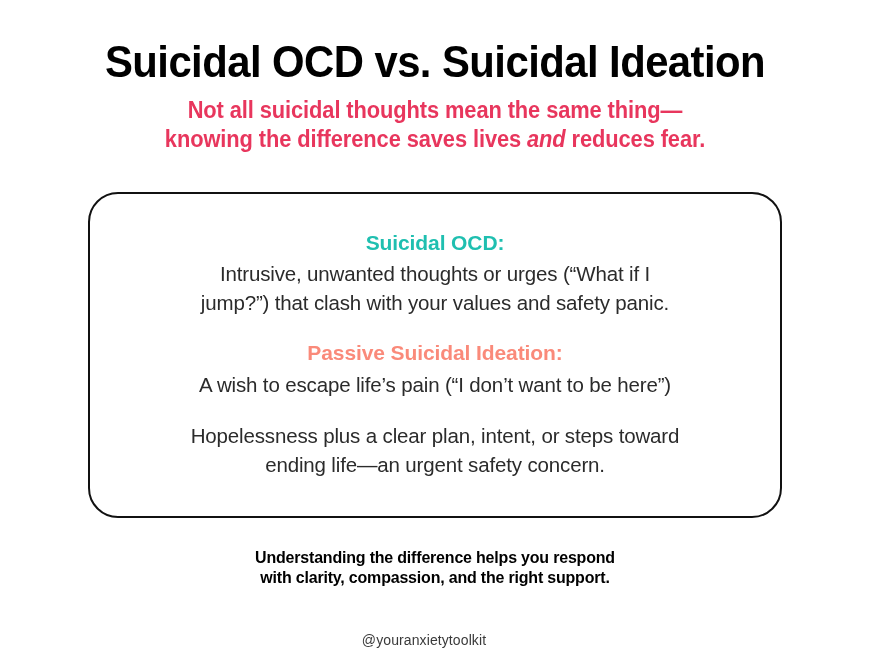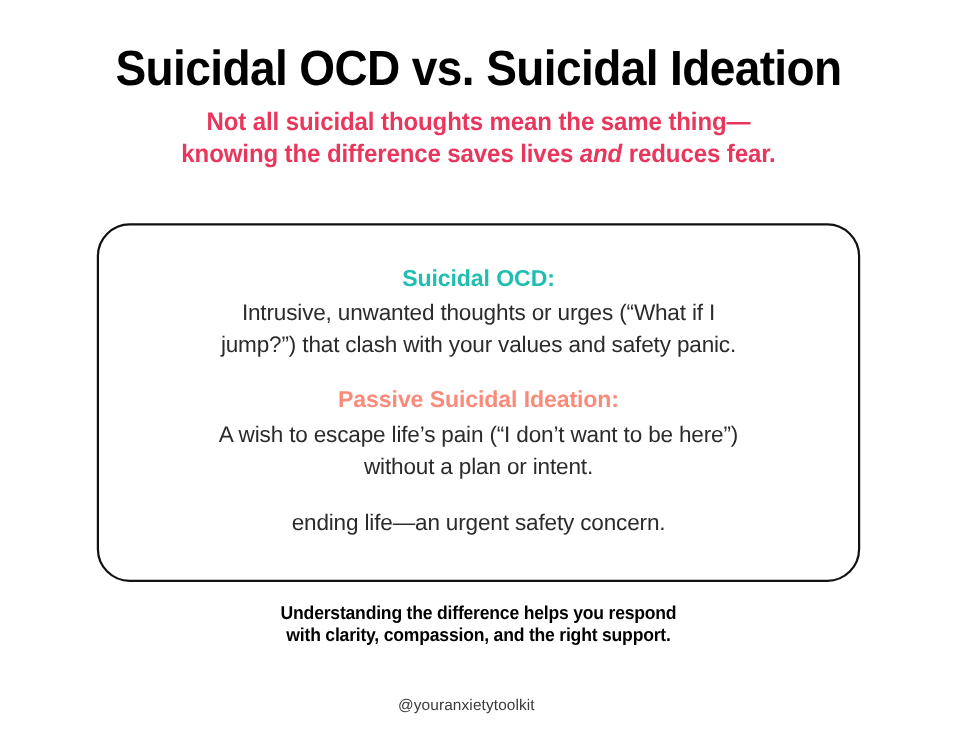--- a/index.html
+++ b/index.html
@@ -59,21 +59,21 @@
     transform: scaleX(0.95);
   }
   .subtitle em {
     font-style: italic;
   }
 
   
   .card {
     position: absolute;
     left: 88px;
-    top: 203px;
+    top: 192px;
     width: 694px;
     height: 326px;
     box-sizing: border-box;
     border: 2.6px solid #111111;
     border-radius: 30px;
     background: #ffffff;
     display: flex;
     flex-direction: column;
     justify-content: center;
     padding: 6px 26px 8px 26px;
@@ -163,26 +163,26 @@
       <div class="section-body">
         <span class="line">Intrusive, unwanted thoughts or urges (“What if I</span>
         <span class="line">jump?”) that clash with your values and safety panic.</span>
       </div>
     </div>
 
     <div class="section">
       <div class="section-heading heading-passive">Passive Suicidal Ideation:</div>
       <div class="section-body">
         <span class="line">A wish to escape life’s pain (“I don’t want to be here”)</span>
-        <span class="line">without a plan or intent.</span>
       </div>
     </div>
 
     <div class="section">
       <div class="section-body">
+        <span class="line">Hopelessness plus a clear plan, intent, or steps toward</span>
         <span class="line">ending life—an urgent safety concern.</span>
       </div>
     </div>
 
   </div>
 
   <div class="closing">
     <span class="line">Understanding the difference helps you respond</span>
     <span class="line">with clarity, compassion, and the right support.</span>
   </div>

